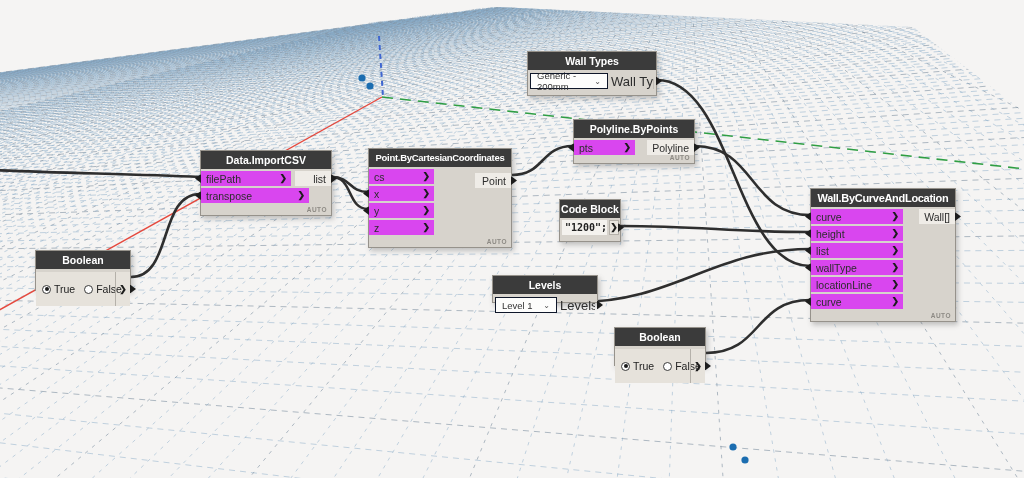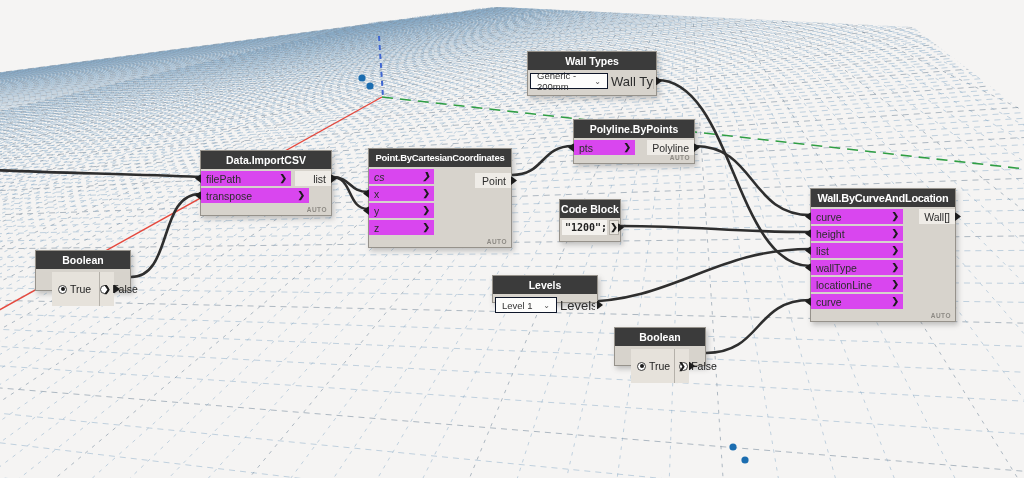--- a/index.html
+++ b/index.html
@@ -19,21 +19,21 @@
   .chev{font-size:9px;font-weight:bold;color:#1c1c1c;line-height:15px;}
   .nub{position:absolute;width:6px;height:9px;background:#1d1d1d;top:50%;transform:translateY(-50%);}
   .nub.in{left:-6px;clip-path:polygon(0 50%,100% 0,100% 100%);}
   .nub.out{right:-6px;clip-path:polygon(0 0,100% 50%,0 100%);}
   .outbox{position:absolute;right:0;height:15px;background:#efece7;display:flex;
         align-items:center;justify-content:flex-end;font-size:10.5px;color:#2d2d2d;
         padding:0 5px;min-width:26px;}
   .lacing{position:absolute;right:4px;bottom:2px;font-size:6.5px;font-weight:bold;
         color:#8d8a84;letter-spacing:.5px;}
   
-  .boolrow{position:relative;height:34px;margin:1px 16px;background:#e6e2db;display:flex;
+  .boolrow{position:relative;height:34px;margin:1px 0;background:#e6e2db;display:flex;
         align-items:center;font-size:10.5px;color:#222;padding-left:6px;box-sizing:border-box;}
   .ropt{display:flex;align-items:center;gap:3px;margin-right:9px;}
   .rcirc{width:9px;height:9px;border:1.5px solid #3a3a3a;border-radius:50%;background:#fff;
         display:inline-flex;align-items:center;justify-content:center;box-sizing:border-box;}
   .rdot{width:4px;height:4px;background:#1a1a1a;border-radius:50%;}
   .boolport{position:absolute;right:0;top:0;bottom:0;width:14px;border-left:1px solid #b5b1aa;
         display:flex;align-items:center;justify-content:center;}
   
   .ddrow{position:relative;height:18px;display:flex;align-items:center;gap:3px;
         padding:0 2px;box-sizing:border-box;}
@@ -542,21 +542,21 @@
         </div>
         <div class="outbox" style="top: 20px;">
           <span class="pname">list</span>
           <span class="nub out"></span>
         </div>
         <div class="lacing">AUTO</div>
       </div>
       <div class="node" style="left: 368px; top: 148px; width: 144px; height: 100px;">
         <div class="node-header" style="font-size: 9.5px; letter-spacing: -0.3px;">Point.ByCartesianCoordinates</div>
         <div class="node-body">
-          <div class="inrow" style="width: 65px; font-style: italic;">
+          <div class="inrow" style="width: 65px;">
             <span class="pname">cs</span>
             <span class="chev">❯</span>
           </div>
           <div class="inrow" style="width: 65px;">
             <span class="pname">x</span>
             <span class="chev">❯</span>
             <span class="nub in"></span>
           </div>
           <div class="inrow" style="width: 65px;">
             <span class="pname">y</span>

